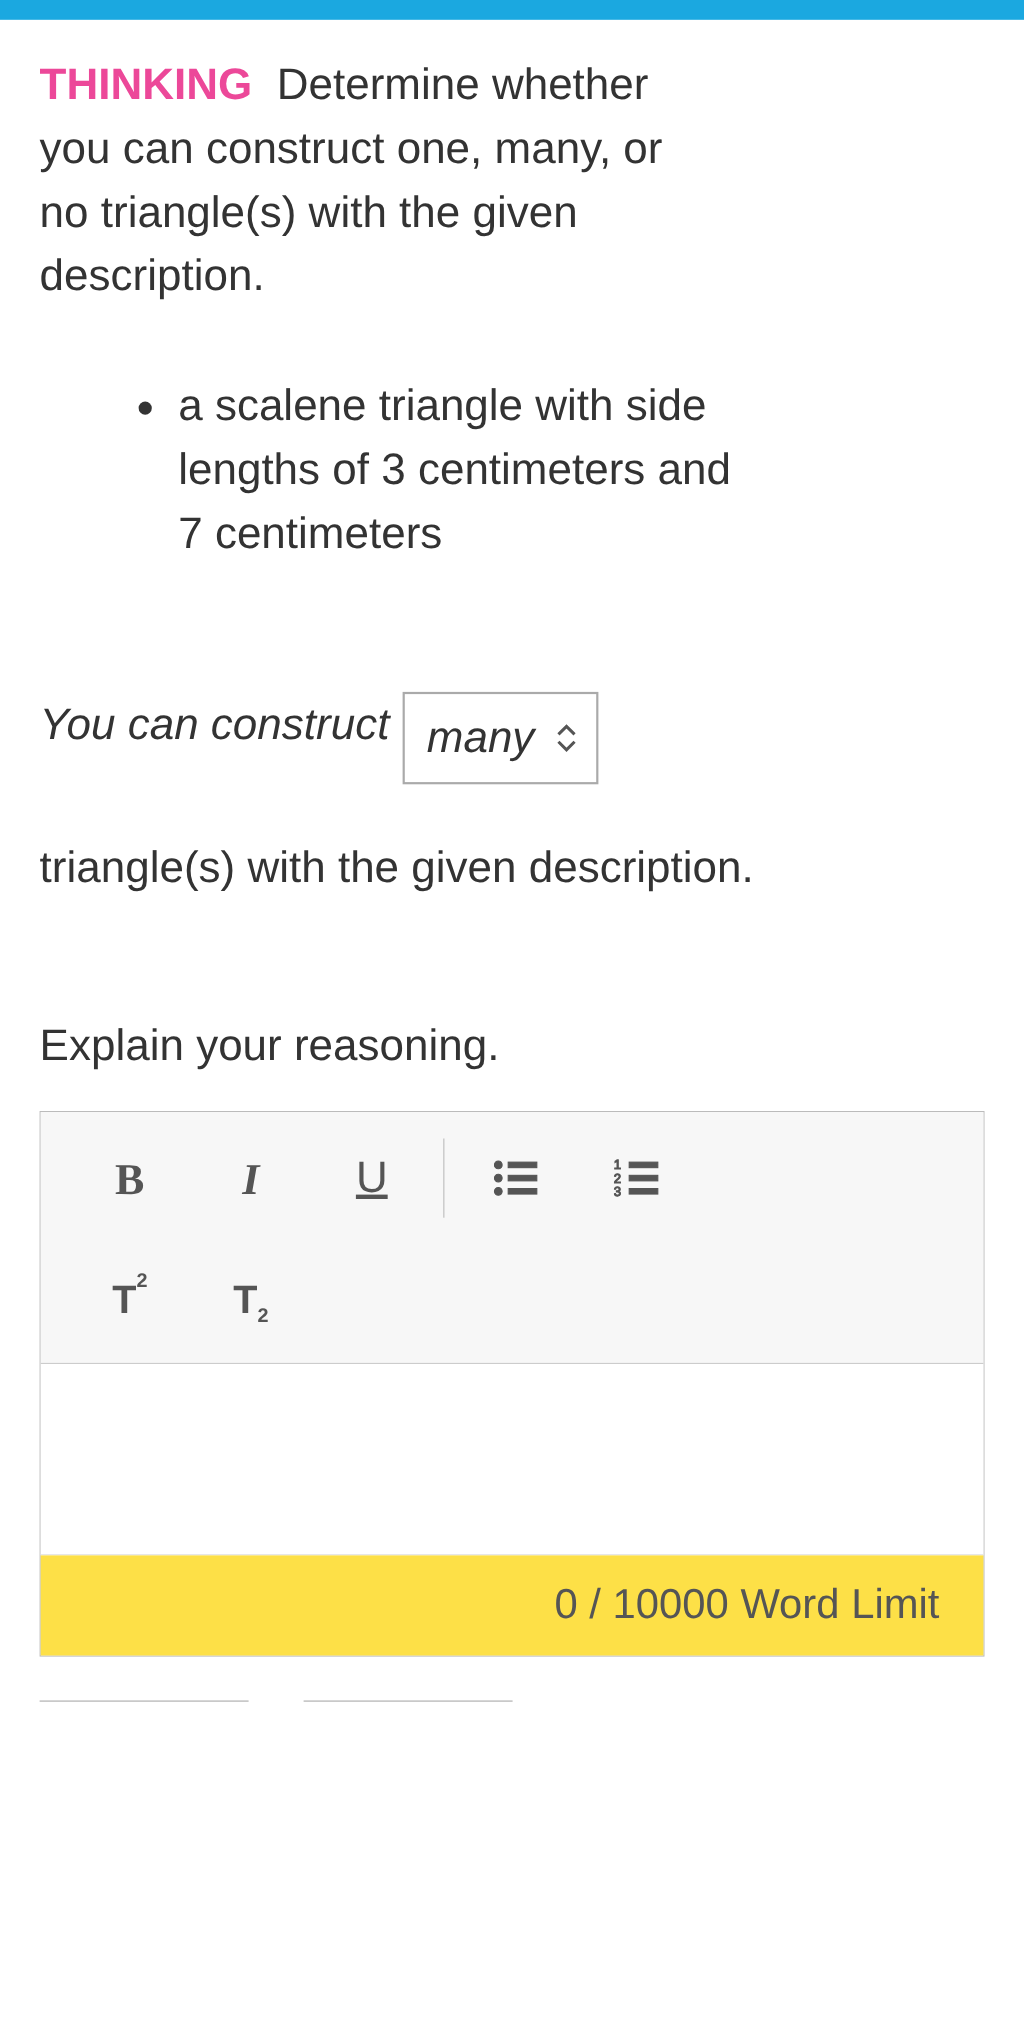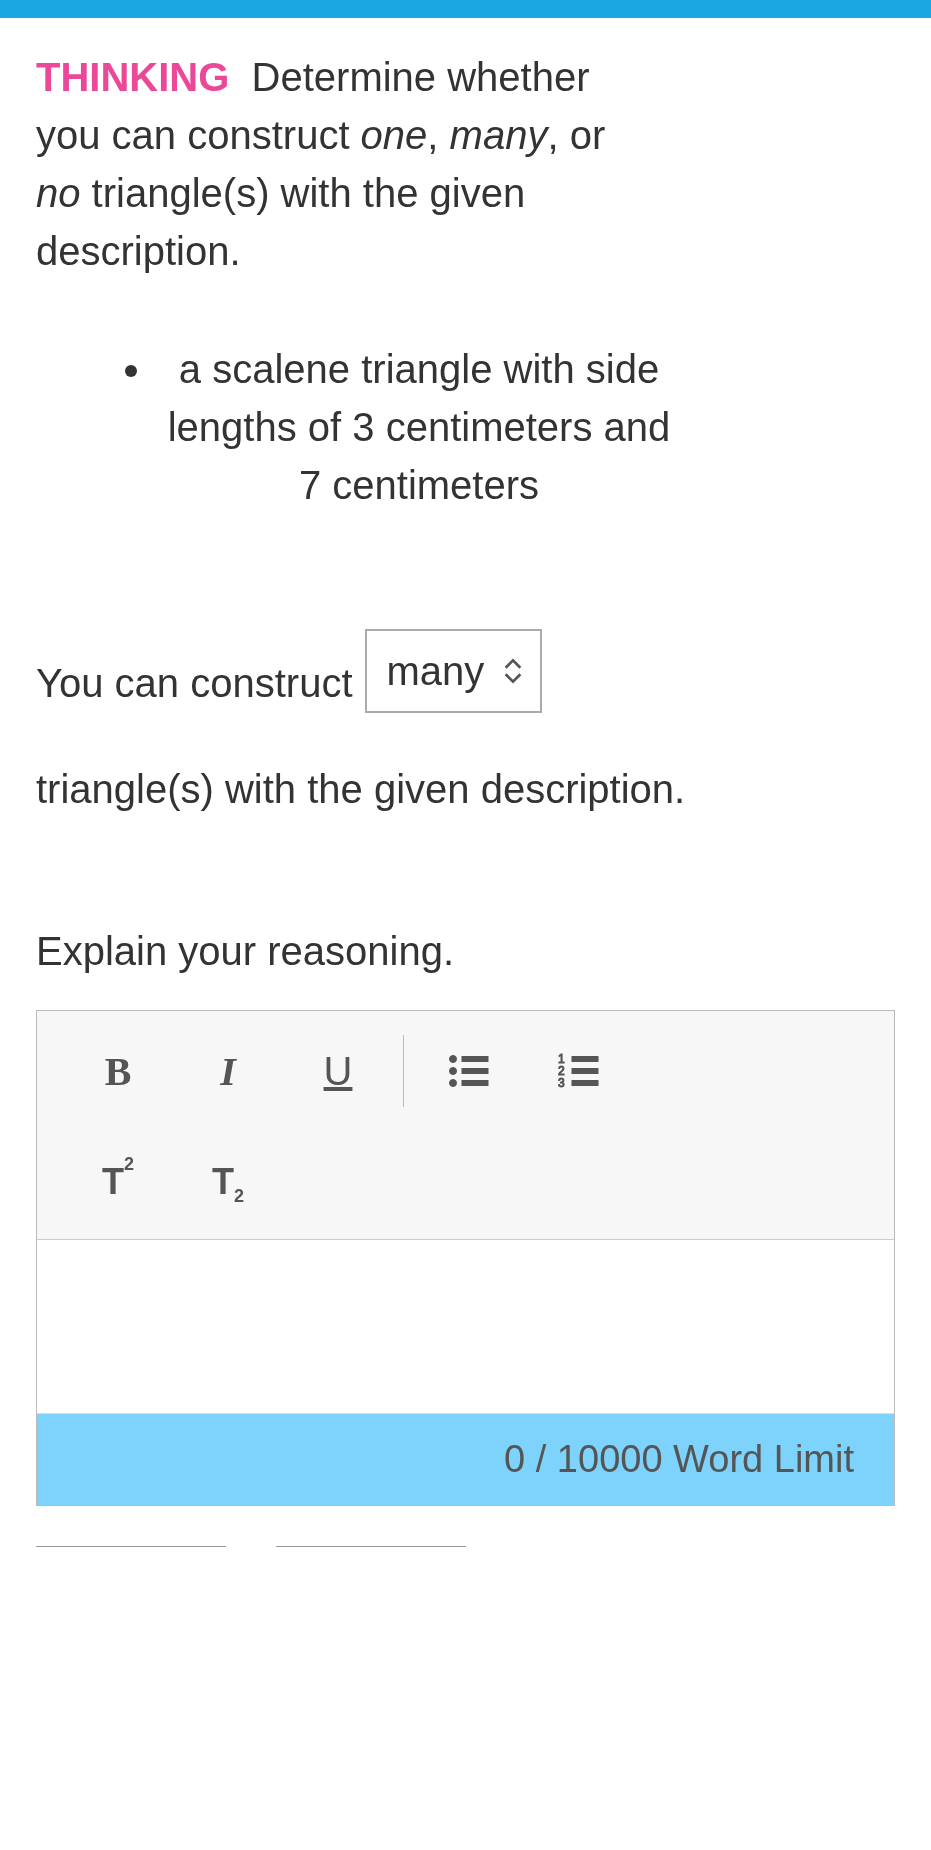--- a/index.html
+++ b/index.html
@@ -25,48 +25,47 @@
       font-size: 40px;
       line-height: 1.45;
       color: #333;
       max-width: 620px;
     }
     .thinking-label {
       color: #ec4899;
       font-weight: 700;
     }
     .italic {
-      font-style: italic;
       text-align: right;
     }
     .bullet-block {
       margin-top: 60px;
       margin-left: 80px;
       max-width: 560px;
     }
     .bullet-block ul {
       list-style: disc;
       padding-left: 40px;
-      text-align: center;
     }
     .bullet-block li {
       font-size: 40px;
       line-height: 1.45;
       color: #333;
       padding-left: 6px;
     }
     .answer-line {
       margin-top: 115px;
       font-size: 40px;
       line-height: 1.5;
       color: #333;
       display: flex;
-      align-items: flex-end;
+      align-items: flex-start;
       flex-wrap: wrap;
       gap: 12px;
+      font-style: italic;
     }
     .select-wrap {
       display: inline-flex;
       align-items: center;
       border: 2px solid #aaa;
       padding: 10px 16px 10px 20px;
       font-size: 40px;
       color: #333;
       background: #fff;
       gap: 18px;
@@ -154,21 +153,21 @@
     .sup-sub-btn .small.down { bottom: -14px; }
     .second-row {
       margin-top: 40px;
     }
     .editor-body {
       height: 174px;
       background: #fff;
       border-bottom: 1px solid #ddd;
     }
     .editor-footer {
-      background: #7dd3fc;
+      background: #fde047;
       text-align: right;
       padding: 24px 40px;
       font-size: 38px;
       color: #555;
     }
     .bottom-lines {
       display: flex;
       gap: 50px;
       padding: 0;
       margin-top: 40px;

